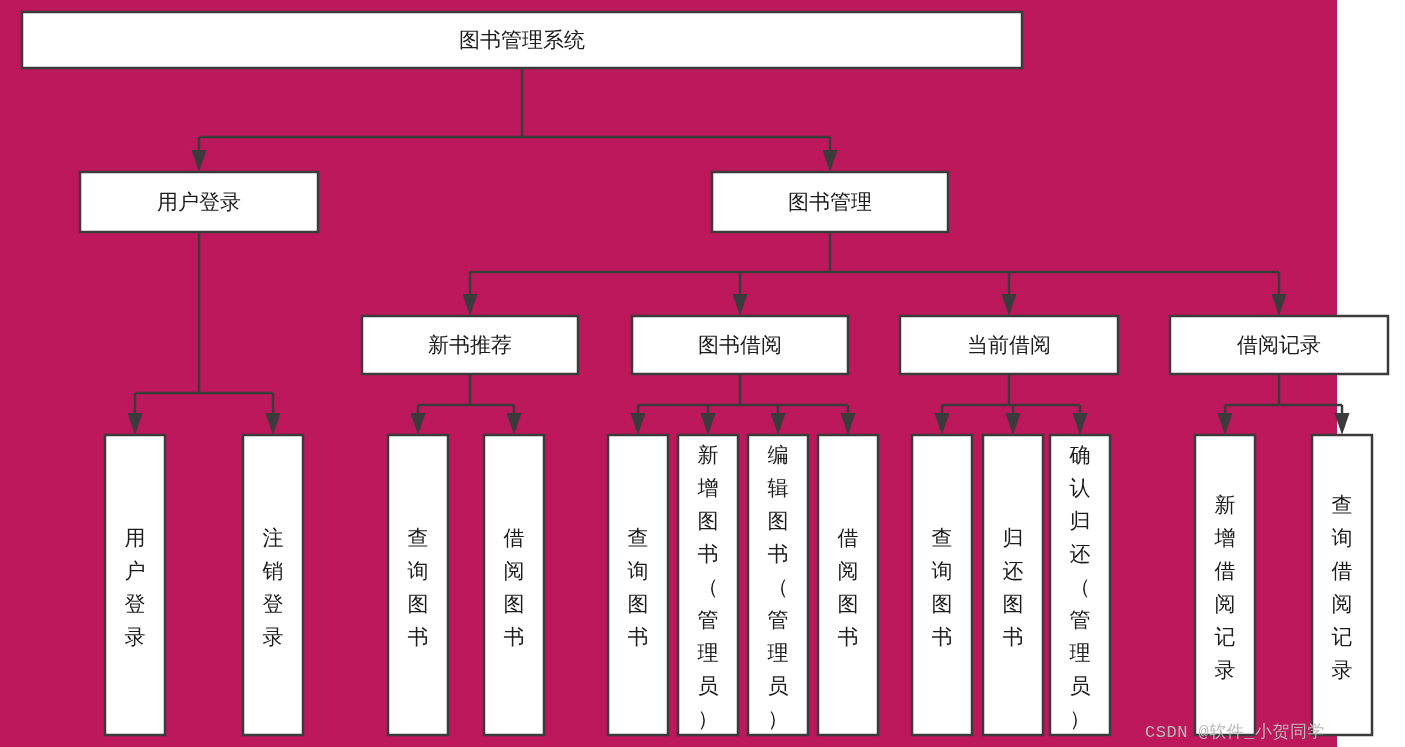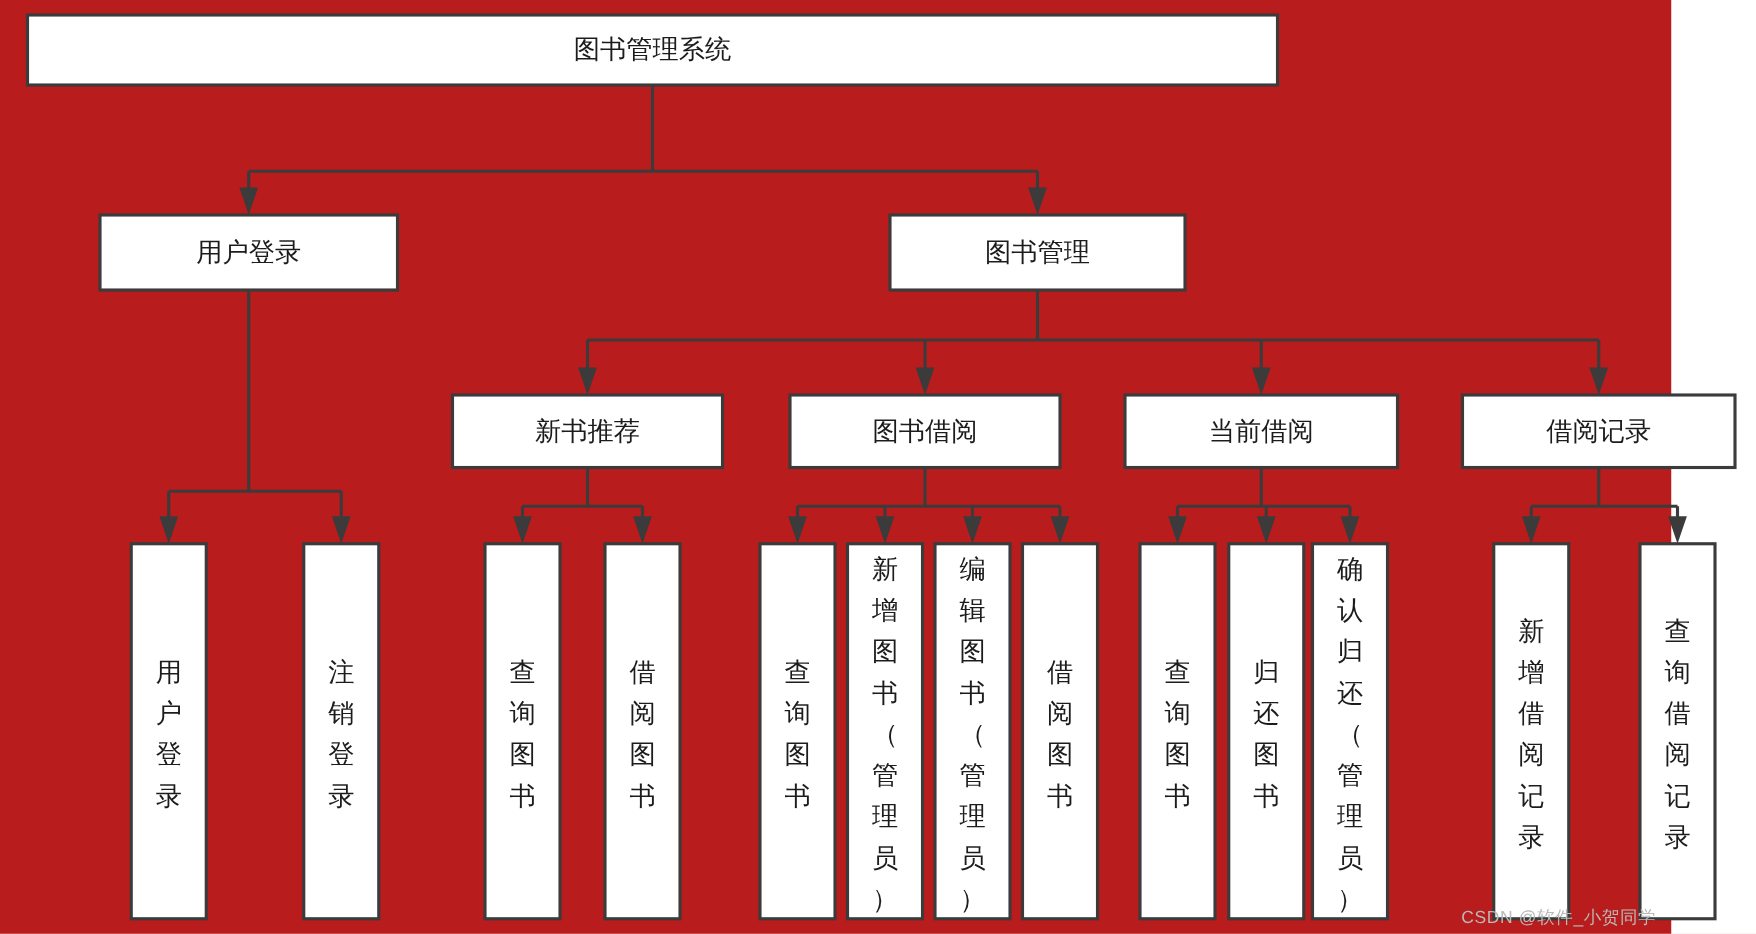--- a/index.html
+++ b/index.html
@@ -11,21 +11,21 @@
   body {
     width: 1405px;
     height: 747px;
     font-family: "DejaVu Sans", "Liberation Sans", sans-serif;
     overflow: hidden;
   }
   #diagram-root {
     position: relative;
     width: 1337px;
     height: 747px;
-    background: #b91c1c;
+    background: #be185d;
     text-align: right;
   }
   svg#flowchart {
     position: absolute;
     left: 0;
     top: 0;
     width: 1405px;
     height: 747px;
     display: block;
   }
@@ -54,22 +54,22 @@
   .node-label-vertical {
     fill: #1c1c1c;
     font-family: "DejaVu Sans", "Liberation Sans", sans-serif;
     font-size: 21px;
     text-anchor: middle;
   }
   .watermark {
     position: absolute;
     right: 12px;
     bottom: 4px;
-    font-family: Liberation Sans, sans-serif;
-    font-size: 14px;
+    font-family: Liberation Mono, monospace;
+    font-size: 17px;
     color: #b9b9b9;
     white-space: nowrap;
     letter-spacing: 0.5px;
   }
 </style>
 </head>
 <body>
 
 <div id="diagram-root">
   <svg id="flowchart" viewBox="0 0 1405 747">

